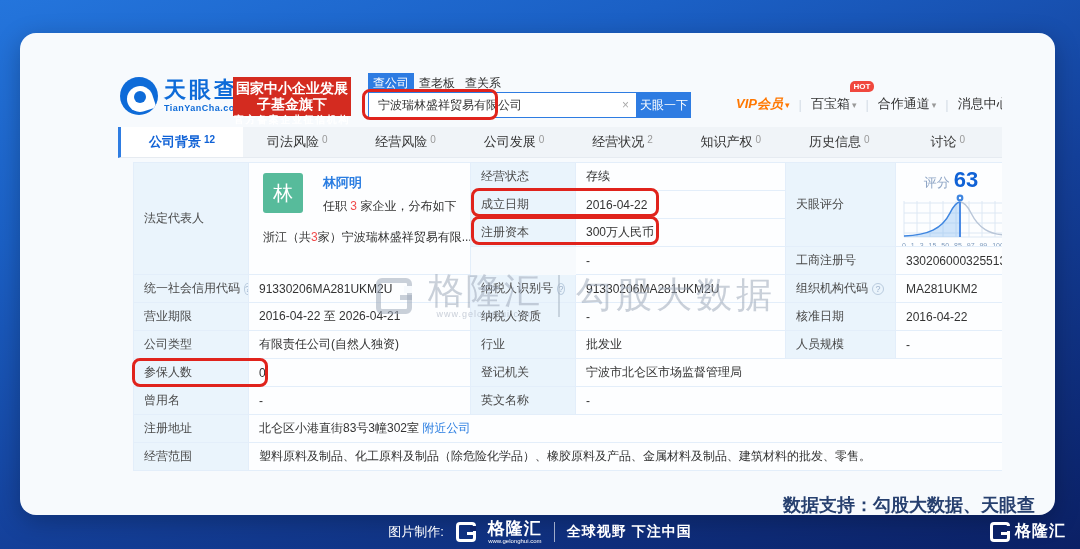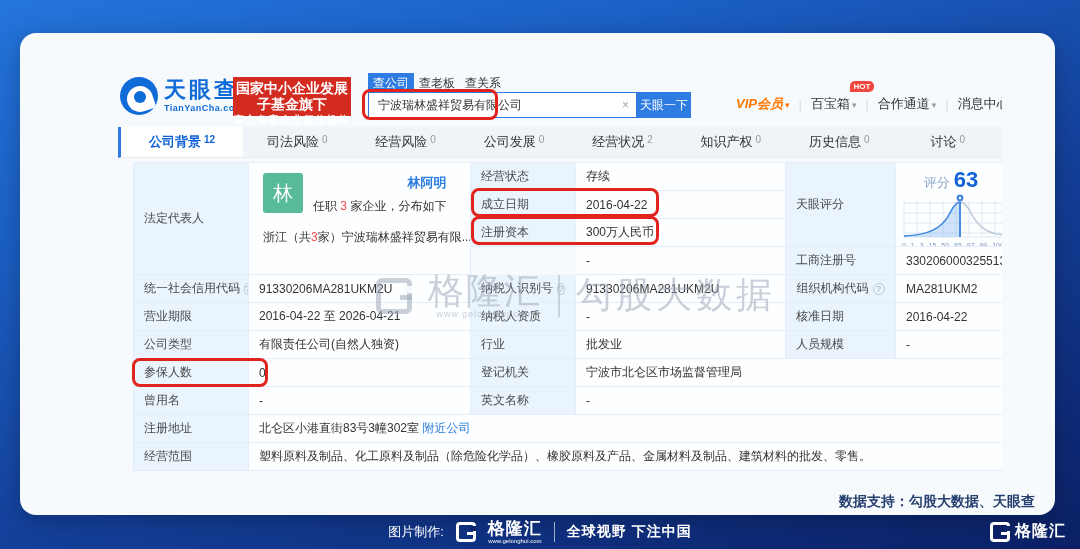--- a/index.html
+++ b/index.html
@@ -65,21 +65,21 @@
   .vl { background:#fdfeff; color:#333; }
   .qmark { display:inline-block; width:12px; height:12px; margin-left:4px; border:1px solid #b9cbde;
            border-radius:50%; color:#9fb3cc; font-size:9px; line-height:11px; text-align:center; cursor:pointer; }
   .red-t { color:#f04b4b; }
   .lnk { color:#2a7de1; cursor:pointer; }
 
   .legal-cell { display:block; padding:10px 0 0 14px; }
   .legal-top { display:flex; }
   .avatar { width:40px; height:40px; background:#57bb9b; border-radius:3px; color:#fff;
             font-size:20px; display:flex; align-items:center; justify-content:center; flex:0 0 40px; }
-  .legal-info { margin-left:10px; padding-top:1px;text-align:right; }
+  .legal-info { margin-left:20px; padding-top:1px; }
   .legal-name { color:#2a7de1; font-size:13px; font-weight:bold; cursor:pointer; }
   .legal-line { margin-top:6px; color:#333; }
   .legal-bottom { display:flex; margin-top:14px; color:#333; }
   .legal-bottom .rgn { width:120px; }
 
   .score-cell { display:block; padding:4px 2px 0 6px; }
   .score-head { text-align:center; }
   .score-t { color:#8fa6c6; font-size:13px; }
   .score-v { color:#1062d6; font-size:22px; font-weight:bold; margin-left:4px; }
   .ticks { display:flex; justify-content:space-between; width:102px; margin-top:-2px;
@@ -93,21 +93,21 @@
         color:rgba(158,170,186,.55); }
   .wm-g { width:36px; height:36px; border:5px solid rgba(158,170,186,.55); border-radius:6px; position:relative; }
   .wm-g::before { content:""; position:absolute; right:-5px; top:3px; width:8px; height:7px; background:#f7fafd; }
   .wm-g::after { content:""; position:absolute; right:-5px; top:12px; width:12px; height:5px; background:rgba(158,170,186,.55); }
   .wm-brand { text-align:center; }
   .wm-brand .t { font-size:36px; letter-spacing:2px; line-height:36px; }
   .wm-brand .u { font-size:9px; letter-spacing:1px; }
   .wm-div { width:2px; height:42px; background:rgba(158,170,186,.45); }
   .wm-right { font-size:36px; letter-spacing:4px; }
 
-  .data-support { position:absolute; right:20px; top:460px; font-size:14px; font-weight:600; color:#27406f; }
+  .data-support { position:absolute; right:20px; top:460px; font-size:18px; font-weight:600; color:#27406f; }
 
   
   .bottombar { position:absolute; left:0; bottom:0; width:100%; height:34px; display:flex;
                align-items:center; justify-content:center; gap:12px; color:#fff; }
   .bb-made { font-size:13px; }
   .glogo { width:20px; height:20px; border:3px solid #fff; border-radius:4px; position:relative; }
   .glogo::before { content:""; position:absolute; right:-3px; top:1px; width:6px; height:5px; background:#0d2368; }
   .glogo::after { content:""; position:absolute; right:-3px; top:7px; width:9px; height:3px; background:#fff; }
   .bb-brand { text-align:center; }
   .bb-brand .t { font-size:17px; font-weight:bold; letter-spacing:1px; line-height:17px; }
@@ -264,21 +264,21 @@
         <div class="cell lb" style="grid-column:1;grid-row:5;">
             <span>统一社会信用代码</span>
             <span class="qmark">?</span>
           </div>
         <div class="cell vl" style="grid-column:2;grid-row:5;">91330206MA281UKM2U</div>
         <div class="cell lb" style="grid-column:3;grid-row:5;">
             <span>纳税人识别号</span>
             <span class="qmark">?</span>
           </div>
         <div class="cell vl" style="grid-column:4;grid-row:5;">91330206MA281UKM2U</div>
-        <div class="cell lb" style="grid-column:5;grid-row:5;justify-content:center;">
+        <div class="cell lb" style="grid-column:5;grid-row:5;">
             <span>组织机构代码</span>
             <span class="qmark">?</span>
           </div>
         <div class="cell vl" style="grid-column:6;grid-row:5;">MA281UKM2</div>
 
         <div class="cell lb" style="grid-column:1;grid-row:6;">营业期限</div>
         <div class="cell vl" style="grid-column:2;grid-row:6;">2016-04-22 至 2026-04-21</div>
         <div class="cell lb" style="grid-column:3;grid-row:6;">纳税人资质</div>
         <div class="cell vl" style="grid-column:4;grid-row:6;">-</div>
         <div class="cell lb" style="grid-column:5;grid-row:6;">核准日期</div>

